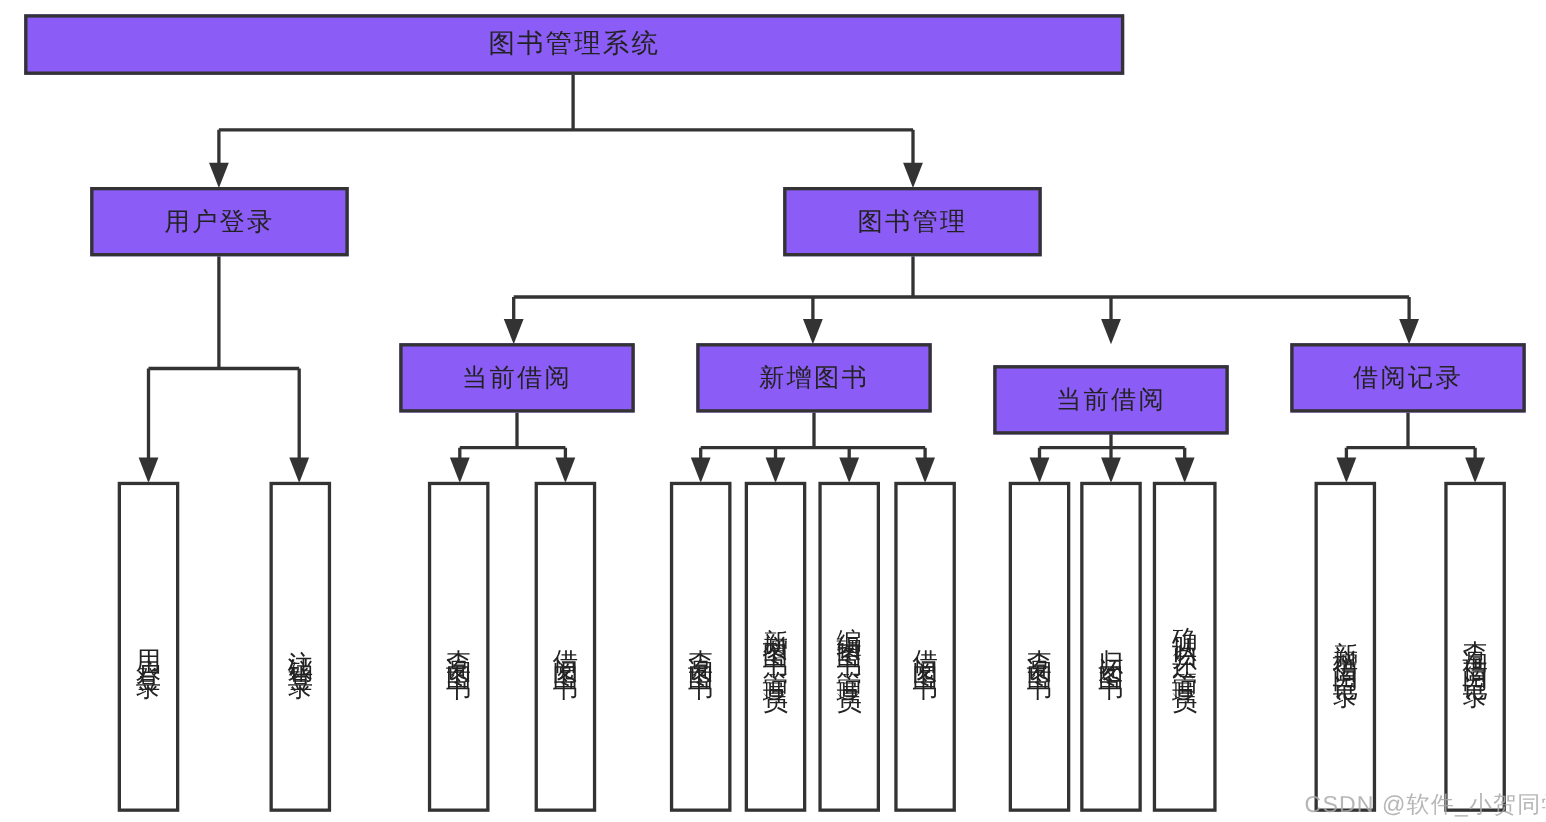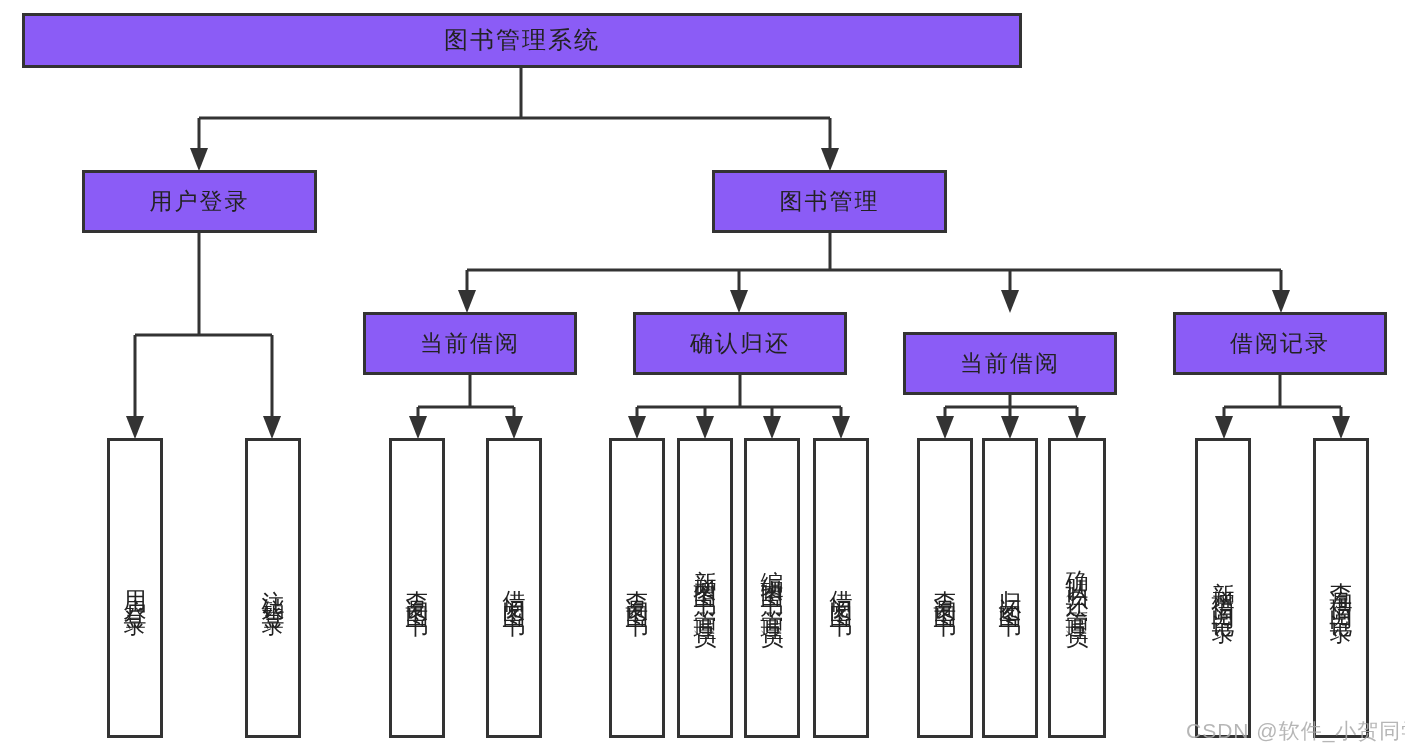--- a/index.html
+++ b/index.html
@@ -62,21 +62,21 @@
       <polygon points="1332,416 1350,416 1341,439" fill="#333333"></polygon>
     </g>
   </svg>
 
   <div class="box title-box" style="left:22px;top:13px;width:1000px;height:55px;">图书管理系统</div>
 
   <div class="box" style="left:82px;top:170px;width:235px;height:63px;">用户登录</div>
   <div class="box" style="left:712px;top:170px;width:235px;height:63px;">图书管理</div>
 
   <div class="box" style="left:363px;top:312px;width:214px;height:63px;">当前借阅</div>
-  <div class="box" style="left:633px;top:312px;width:214px;height:63px;">确认归还</div>
+  <div class="box" style="left:633px;top:312px;width:214px;height:63px;">新增图书</div>
   <div class="box" style="left:903px;top:332px;width:214px;height:63px;">当前借阅</div>
   <div class="box" style="left:1173px;top:312px;width:214px;height:63px;">借阅记录</div>
 
   <div class="vbox" style="left:107px;top:438px;width:56px;height:300px;">用户登录</div>
   <div class="vbox" style="left:245px;top:438px;width:56px;height:300px;">注销登录</div>
 
   <div class="vbox" style="left:389px;top:438px;width:56px;height:300px;">查询图书</div>
   <div class="vbox" style="left:486px;top:438px;width:56px;height:300px;">借阅图书</div>
 
   <div class="vbox" style="left:609px;top:438px;width:56px;height:300px;">查询图书</div>

